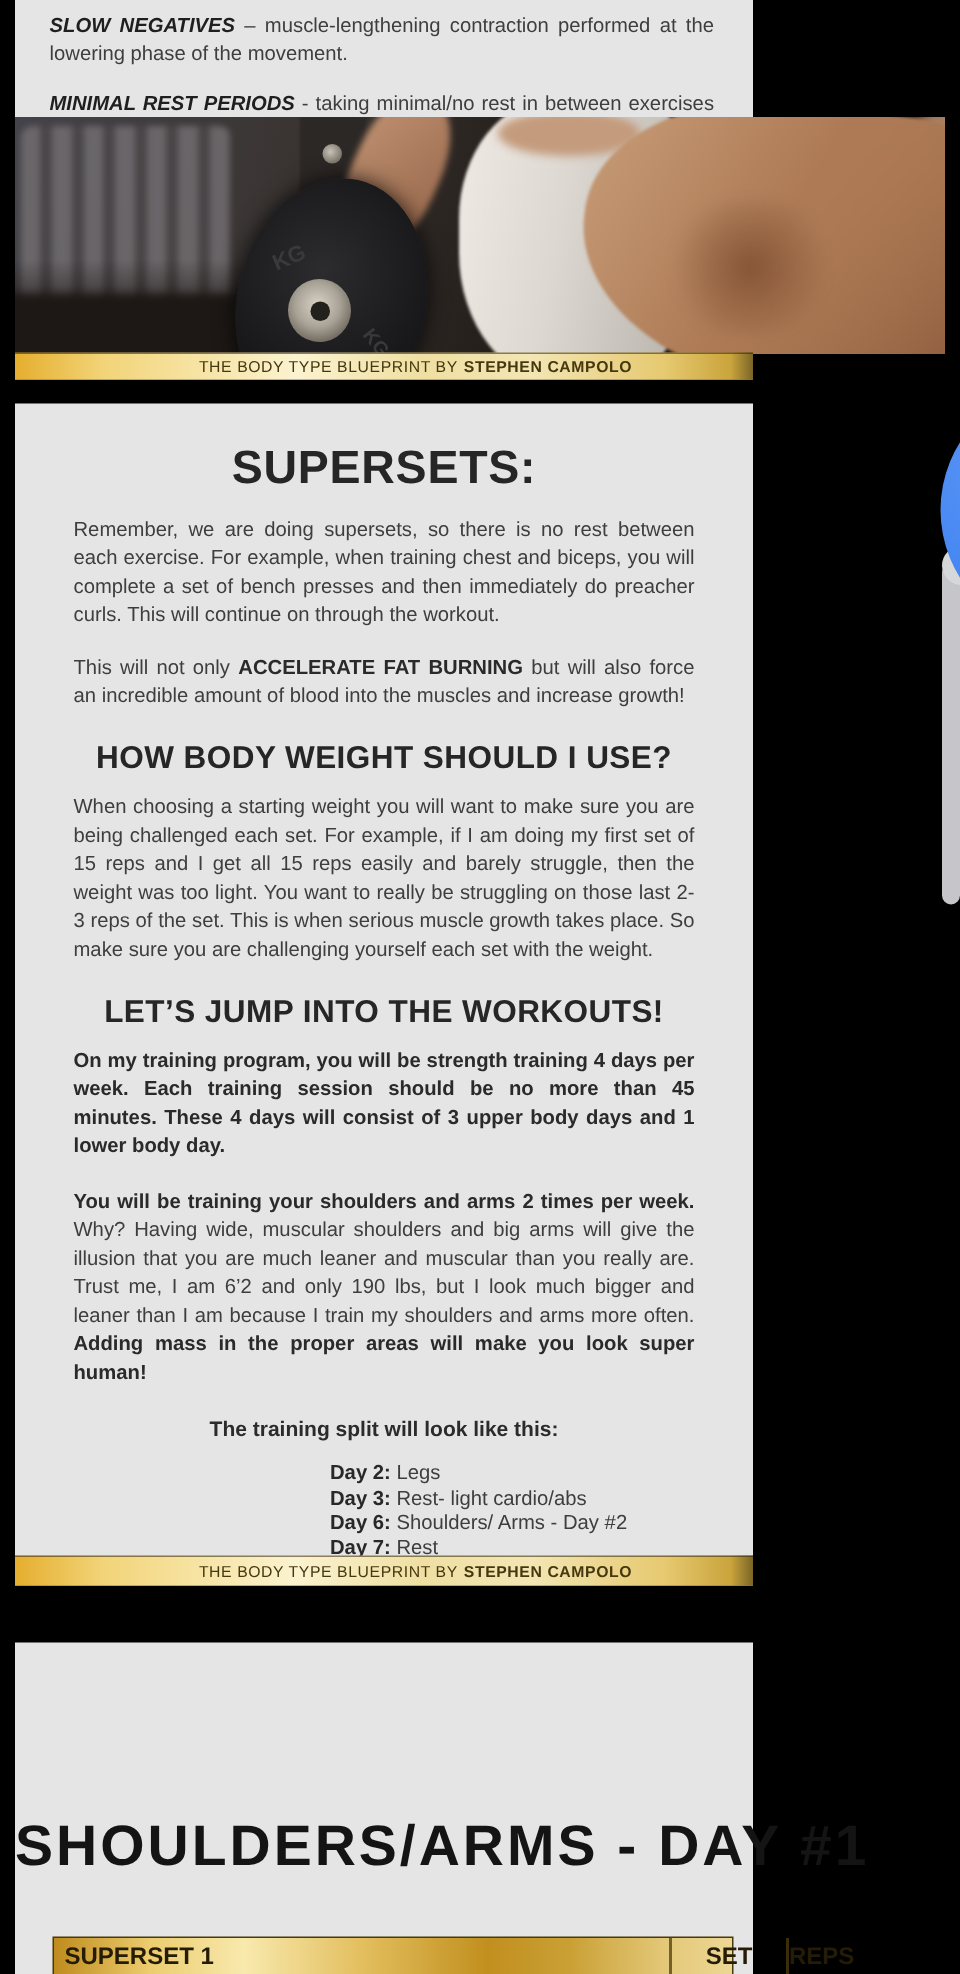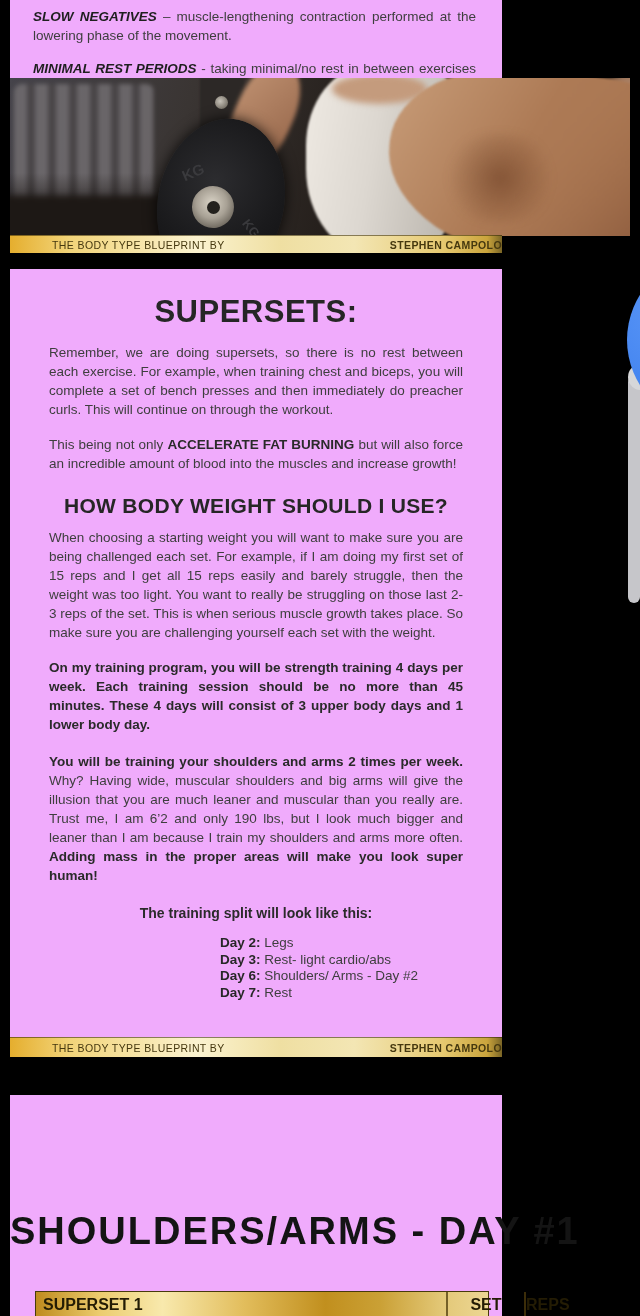--- a/index.html
+++ b/index.html
@@ -1,20 +1,20 @@
 <!DOCTYPE html>
 <html><head>
 <meta charset="utf-8">
 <style>
   html,body{margin:0;padding:0;}
   body{
     width:640px;height:1316px;position:relative;overflow:hidden;
     background:#000;font-family:"Liberation Sans",sans-serif;
   }
-  .page{position:absolute;left:10px;width:492px;background:#f0abfc;}
+  .page{position:absolute;left:10px;width:492px;background:#e5e5e5;}
   #page1{top:0;height:253px;}
   #page2{top:269px;height:788px;}
   #page3{top:1095px;height:221px;}
 
   
   .body-text{font-size:13.5px;line-height:19px;color:#3e3e3e;text-align:justify;margin:16px;}
   .lead-in{font-weight:bold;font-style:italic;color:#1f1f1f;}
   .b{font-weight:bold;color:#2a2a2a;}
 
   
@@ -58,21 +58,21 @@
   .db1{left:470px;top:-20px;width:95px;height:95px;border-radius:50%;
     background:radial-gradient(circle at 40% 40%,#2d2724,#12100e 70%);}
   .db2{left:555px;top:18px;width:100px;height:100px;border-radius:50%;
     background:radial-gradient(circle at 38% 42%,#322b27,#100e0c 72%);}
   .db-glint{left:608px;top:62px;width:16px;height:10px;border-radius:50%;background:#6e6458;filter:blur(2px);}
   .skin-corner{left:596px;top:-8px;width:60px;height:46px;background:#a97f63;border-radius:50%;filter:blur(4px);}
   .fg-dark{left:-10px;top:118px;width:250px;height:50px;background:#1d1815;filter:blur(3px);}
 
   
   .goldbar{position:absolute;bottom:0;left:0;right:0;height:17px;
-    display:flex;align-items:center;justify-content:space-between;
+    display:flex;align-items:center;justify-content:center;
     font-size:10.5px;letter-spacing:.4px;color:#45380f;
     background:linear-gradient(90deg,#e5ae2e 0%,#f2d479 12%,#fbf3d0 38%,#efdfa2 55%,#f3e6b4 70%,#e6c970 88%,#caa43c 97%,#7a6526 100%);
     border-top:1px solid rgba(45,35,8,.55);padding-left:42px;}
   #page2 .goldbar{height:19px;}
   .goldbar .author{font-weight:bold;margin-left:4px;}
 
   
   .p2-content{padding:0 23px;}
   .h-super{margin:25px 0 0;text-align:center;font-size:31px;line-height:36px;
     font-weight:bold;color:#262626;letter-spacing:.5px;}
@@ -141,26 +141,27 @@
       <span class="author">STEPHEN CAMPOLO</span>
     </div>
 </div>
 
 <div class="page" id="page2">
   <div class="p2-content">
     <h1 class="h-super">SUPERSETS:</h1>
 
     <p class="body-text mt13">Remember, we are doing supersets, so there is no rest between each exercise. For example, when training chest and biceps, you will complete a set of bench presses and then immediately do preacher curls. This will continue on through the workout.</p>
 
-    <p class="body-text mt10"><span>This being not only </span><span class="b">ACCELERATE FAT BURNING</span><span> but will also force an incredible amount of blood into the muscles and increase growth!</span></p>
+    <p class="body-text mt10"><span>This will not only </span><span class="b">ACCELERATE FAT BURNING</span><span> but will also force an incredible amount of blood into the muscles and increase growth!</span></p>
 
     <h2 class="h-sub">HOW BODY WEIGHT SHOULD I USE?</h2>
 
     <p class="body-text mt10">When choosing a starting weight you will want to make sure you are being challenged each set. For example, if I am doing my first set of 15 reps and I get all 15 reps easily and barely struggle, then the weight was too light. You want to really be struggling on those last 2-3 reps of the set. This is when serious muscle growth takes place. So make sure you are challenging yourself each set with the weight.</p>
 
+    <h2 class="h-sub">LET’S JUMP INTO THE WORKOUTS!</h2>
 
     <p class="body-text bold-para mt10">On my training program, you will be strength training 4 days per week. Each training session should be no more than 45 minutes. These 4 days will consist of 3 upper body days and 1 lower body day.</p>
 
     <p class="body-text mt18"><span class="b">You will be training your shoulders and arms 2 times per week.</span><span> Why? Having wide, muscular shoulders and big arms will give the illusion that you are much leaner and muscular than you really are. Trust me, I am 6’2 and only 190 lbs, but I look much bigger and leaner than I am because I train my shoulders and arms more often. </span><span class="b">Adding mass in the proper areas will make you look super human!</span></p>
 
     <p class="split-title">The training split will look like this:</p>
 
     <div class="days">
       <div><span class="label">Day 2:</span><span> Legs</span></div>
       <div><span class="label">Day 3:</span><span> Rest- light cardio/abs</span></div>

